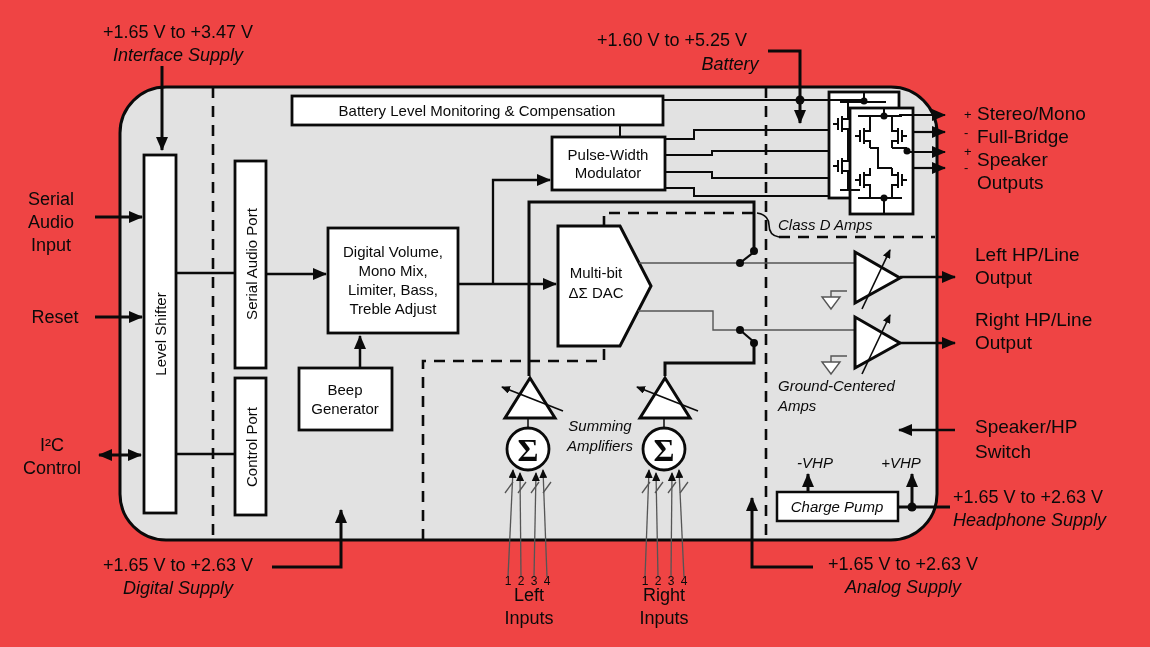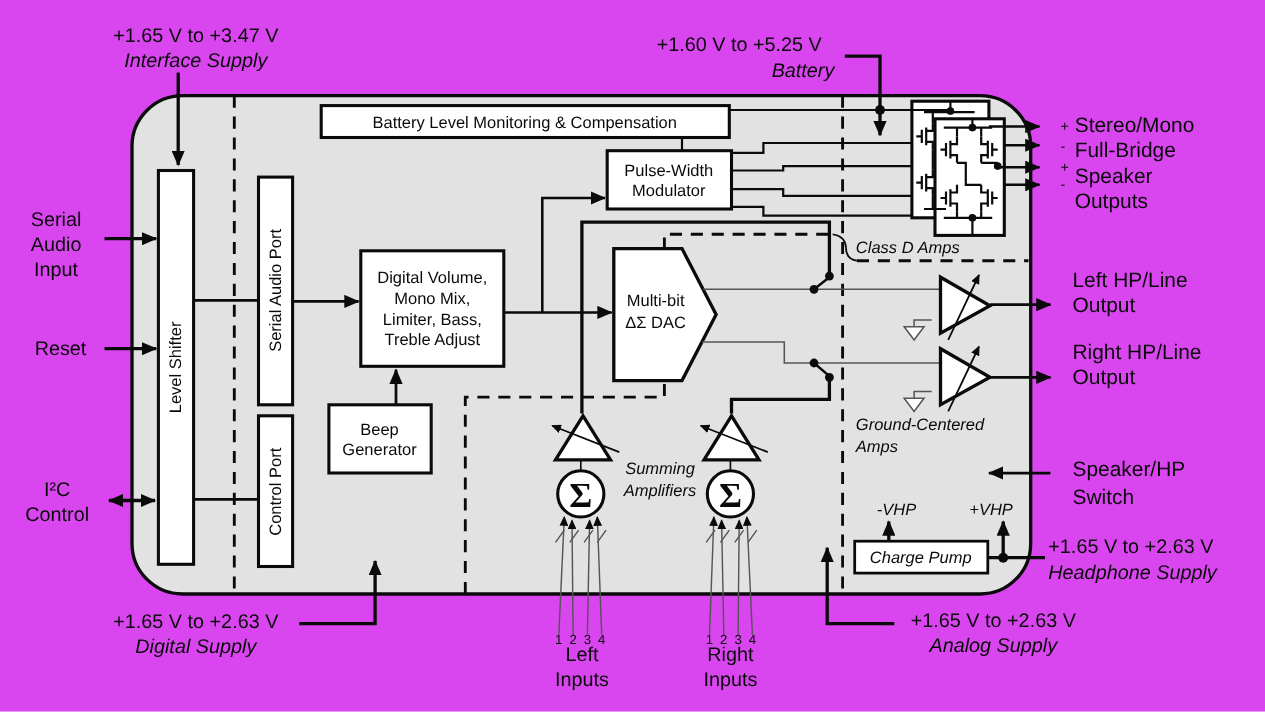--- a/index.html
+++ b/index.html
@@ -1,16 +1,16 @@
 <!DOCTYPE html>
 <html><head>
 <meta charset="utf-8">
 <style>
   html,body{margin:0;padding:0;background:#ffffff;}
-  #stage{position:relative;width:1150px;height:647px;background:#d946ef;overflow:hidden;}
+  #stage{position:relative;width:1150px;height:647px;background:#ef4444;overflow:hidden;}
   svg{position:absolute;left:0;top:0;}
   text{font-family:"Liberation Sans",sans-serif;fill:#0a0a0a;}
   .t18{font-size:18px;}
   .t18i{font-size:18px;font-style:italic;}
   .t19{font-size:19px;}
   .t15{font-size:15px;}
   .t15i{font-size:15px;font-style:italic;}
   .t13{font-size:13px;}
   .t12{font-size:12px;}
   .sigma{font-family:"Liberation Serif",serif;font-size:32px;font-weight:bold;}

